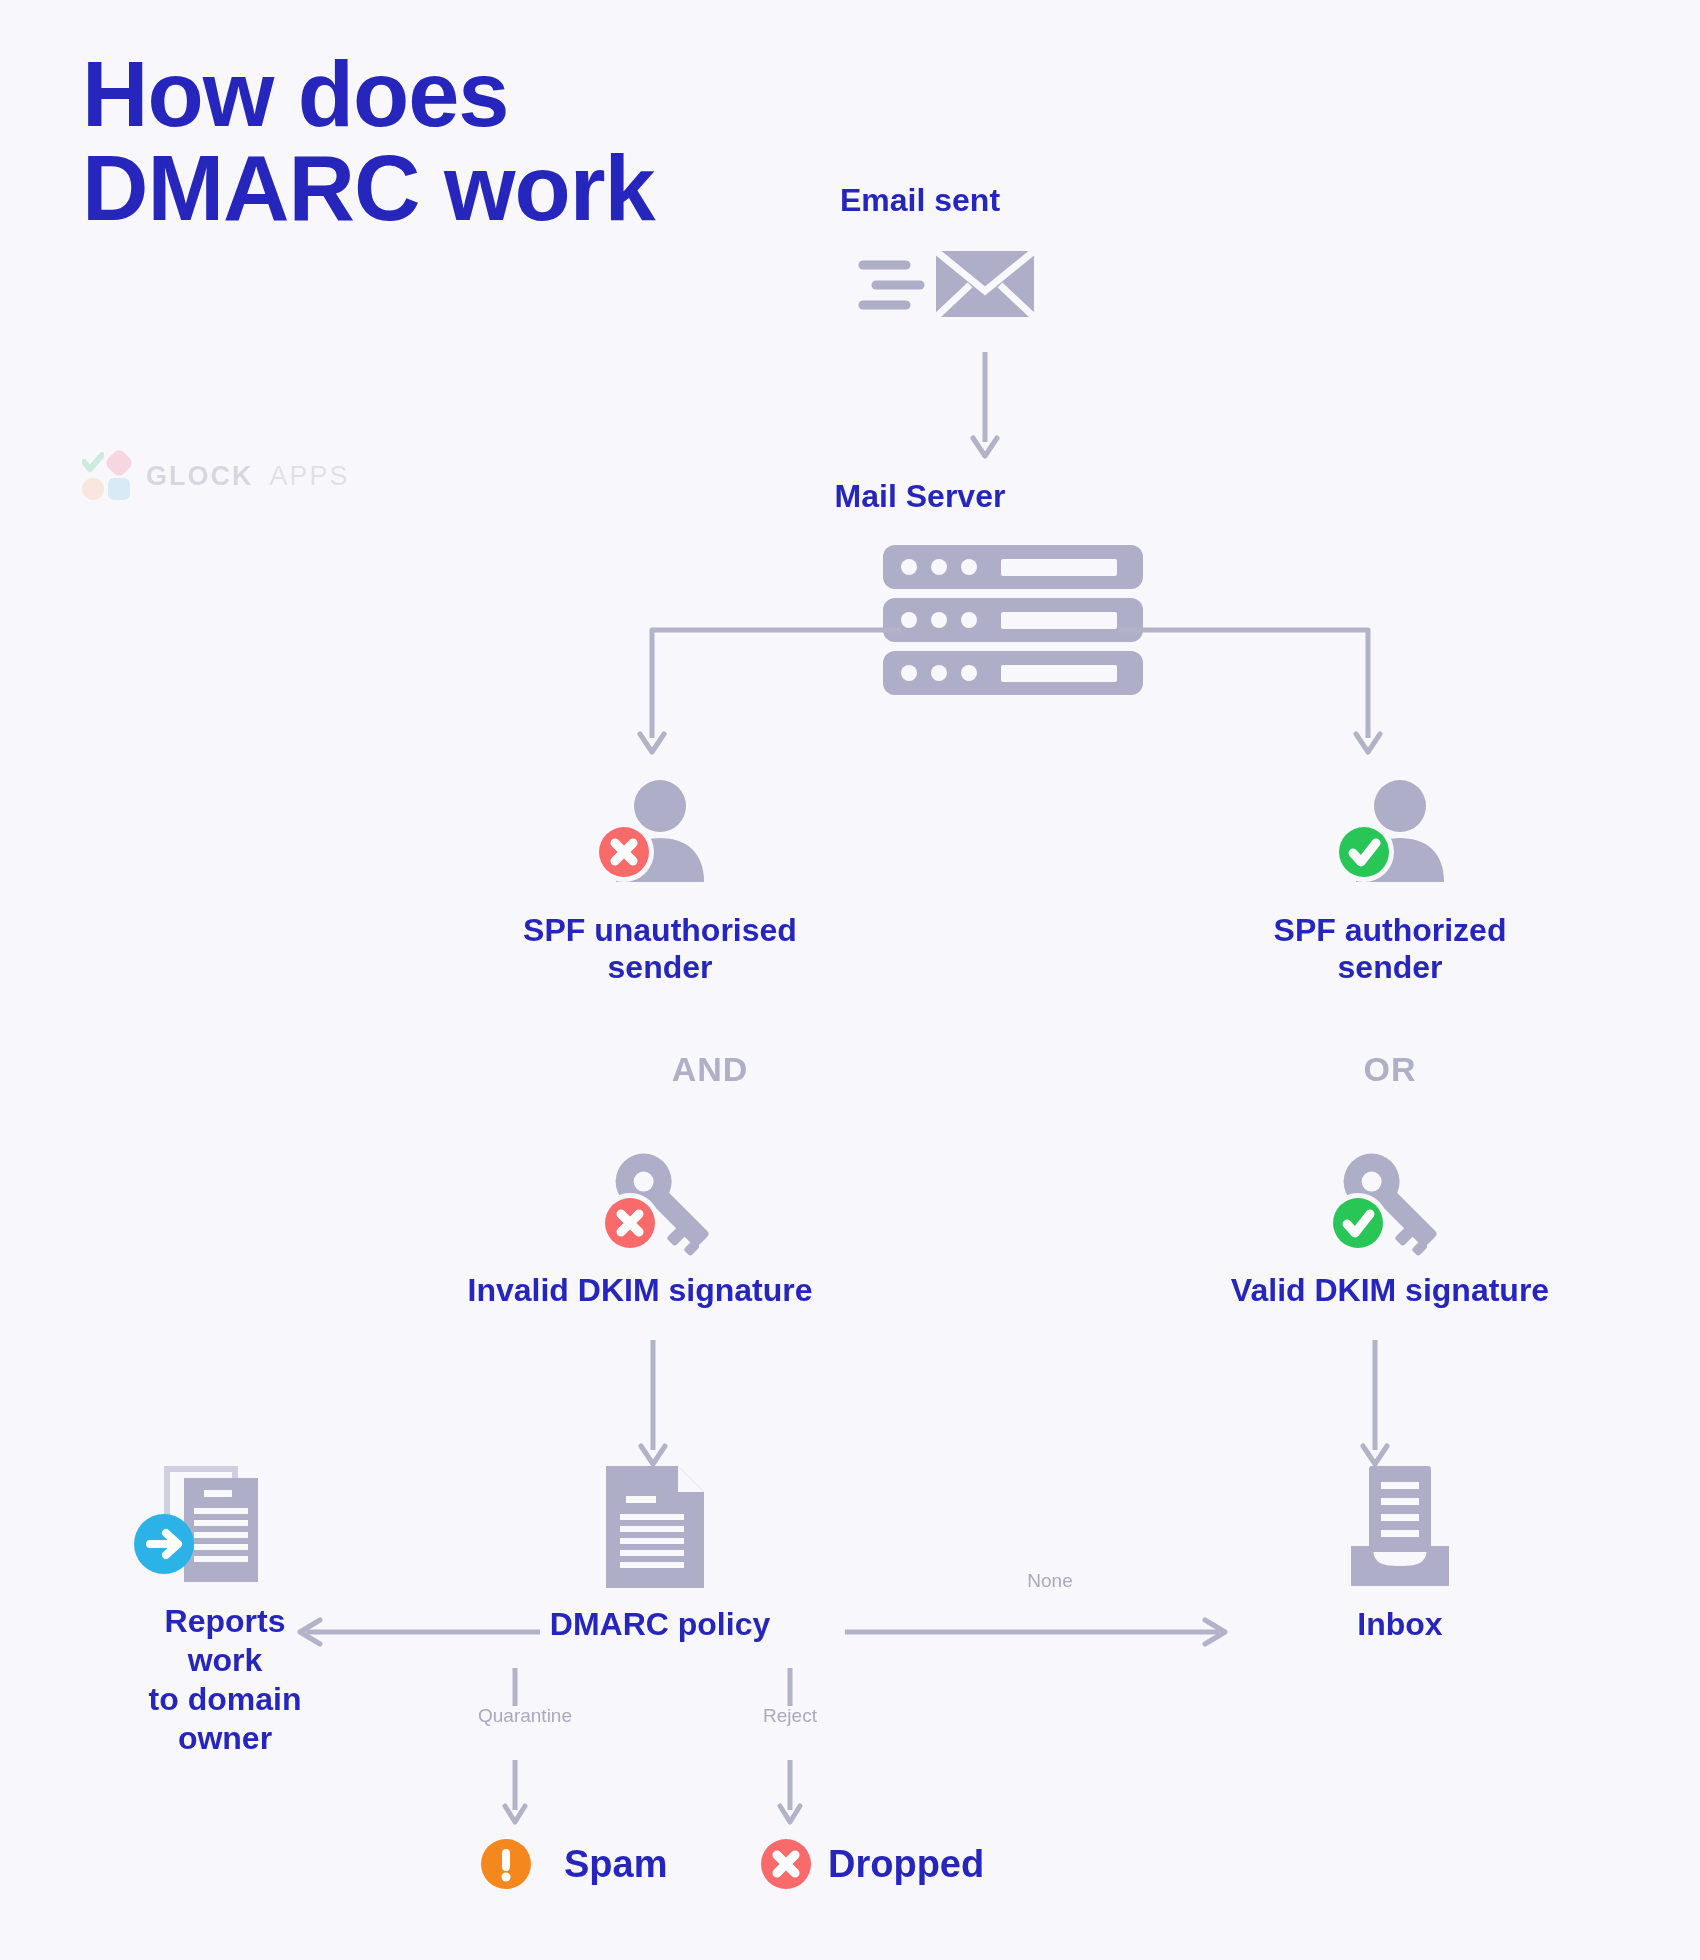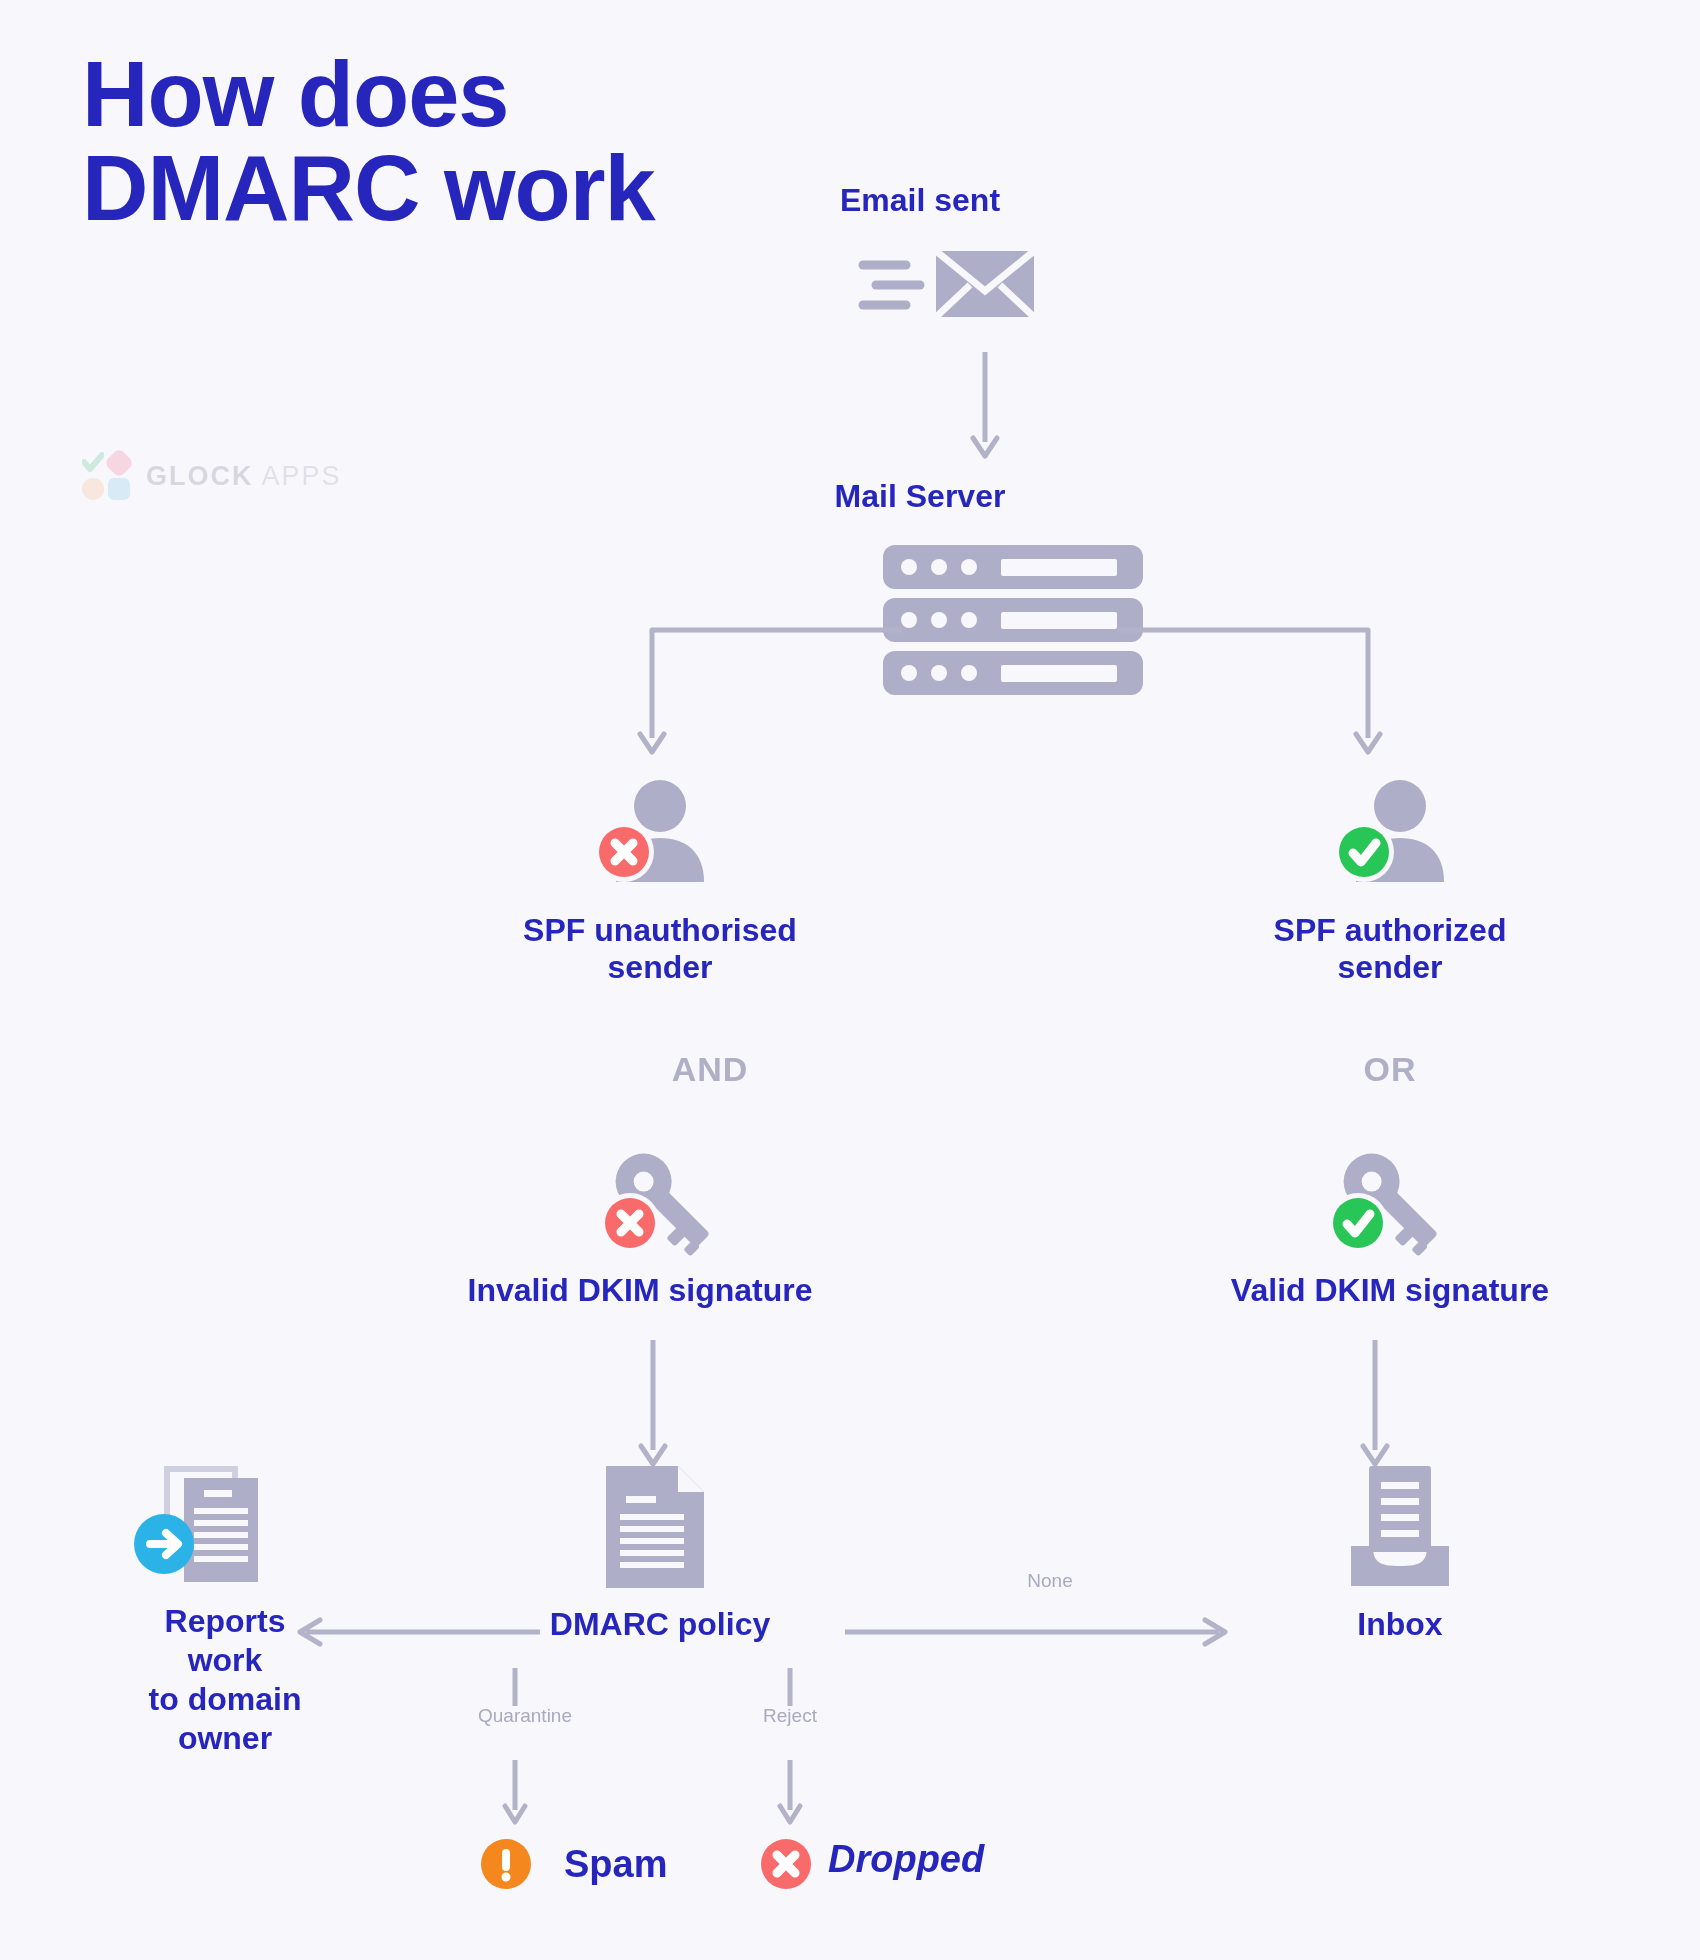--- a/index.html
+++ b/index.html
@@ -142,21 +142,21 @@
   #arrow-reports { left: 290px; top: 1612px; width: 250px; height: 40px; }
   #arrow-inbox   { left: 845px; top: 1612px; width: 390px; height: 40px; }
   #none-label    { left: 950px; top: 1570px; width: 200px; }
 
   #quar-stem     { left: 500px; top: 1668px; width: 30px; height: 160px; }
   #quar-label    { left: 400px; top: 1705px; width: 250px; }
   #rej-stem      { left: 775px; top: 1668px; width: 30px; height: 160px; }
   #rej-label     { left: 700px; top: 1705px; width: 180px; }
 
   #spam-row      { left: 480px; top: 1838px; display:flex; align-items:center; gap: 32px;}
-  #dropped-row   { left: 760px; top: 1838px; display:flex; align-items:flex-start; gap: 16px; font-style: italic;}
+  #dropped-row   { left: 760px; top: 1838px; display:flex; align-items:center; gap: 16px;}
   .badge-row-label { color:#2626bd; font-weight:800; font-size:38px; white-space:nowrap;}
 </style>
 </head>
 <body>
 
 <div id="stage">
 
   <div id="title" class="abs">How does DMARC work</div>
 
   <div id="logo" class="abs">
@@ -164,21 +164,21 @@
       <span class="sh sh-check">
         <svg class="ico" width="22" height="22" viewBox="0 0 22 22">
           <path d="M2 10 L8 17 L20 3" fill="none" stroke="#7fd4a8" stroke-width="6" stroke-linecap="round" stroke-linejoin="round"></path>
         </svg>
       </span>
       <span class="sh sh-diamond"></span>
       <span class="sh sh-circle"></span>
       <span class="sh sh-square"></span>
     </div>
     <div id="logo-text">
-      <span>GLOCK</span><span class="light" style="margin-left:8px;">APPS</span>
+      <span>GLOCK</span><span class="light" style="margin-left:16px;">APPS</span>
     </div>
   </div>
 
   <div id="email-label" class="abs node-label lbl-40">Email sent</div>
   <div id="email-icon" class="abs">
     <svg class="ico" width="180" height="80" viewBox="0 0 180 80">
       <g stroke="#aeaec9" stroke-width="9" stroke-linecap="round">
         <line x1="5" y1="22" x2="48" y2="22"></line>
         <line x1="18" y1="42" x2="62" y2="42"></line>
         <line x1="5" y1="62" x2="48" y2="62"></line>

